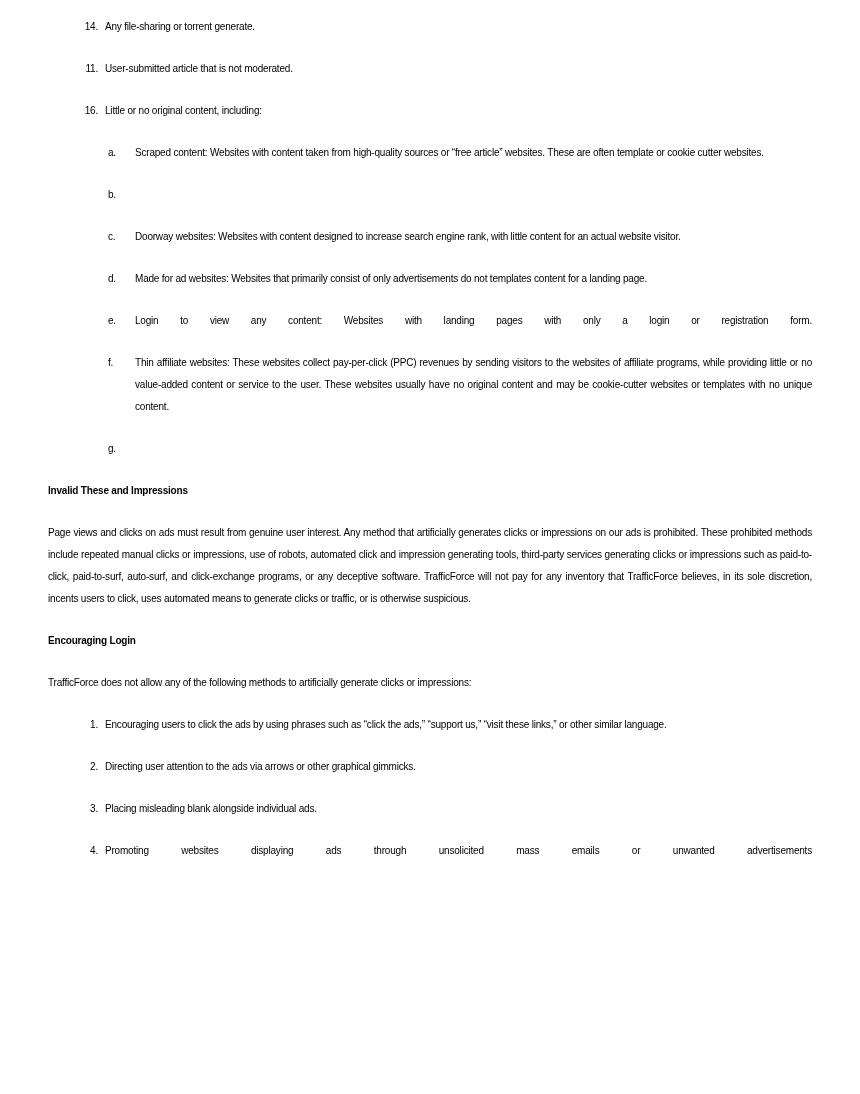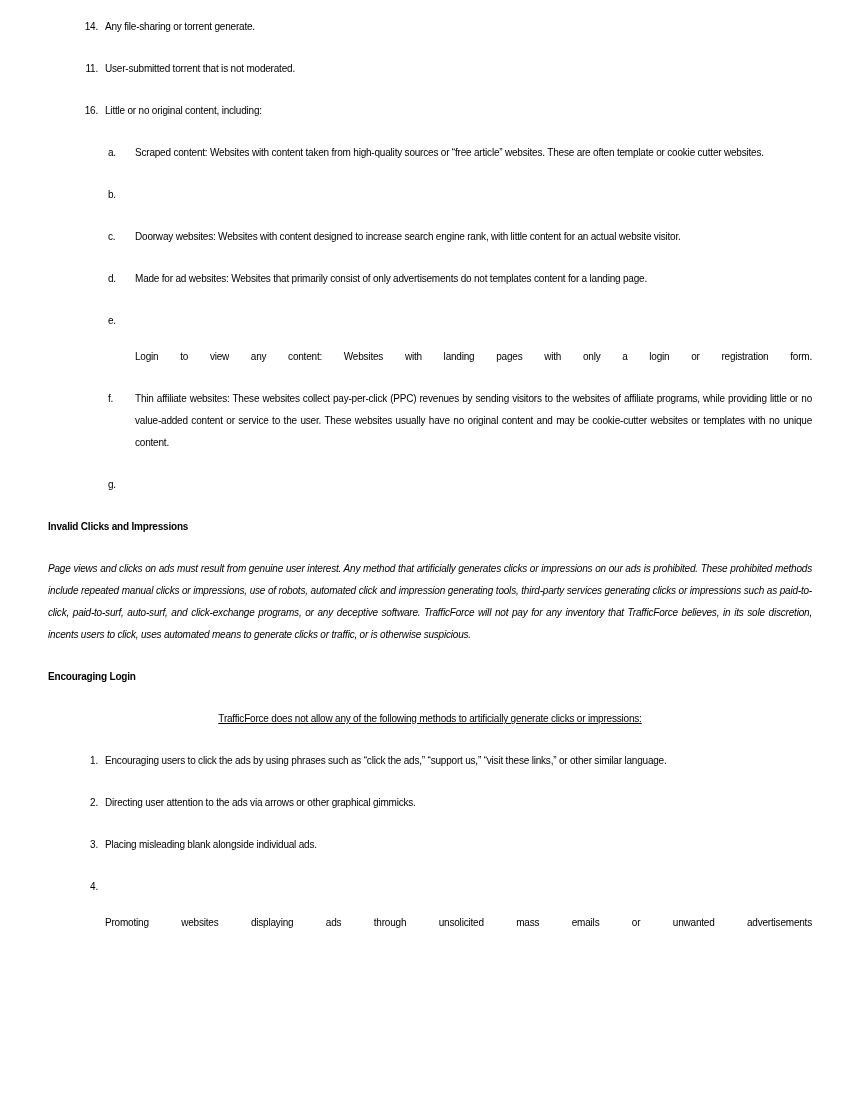--- a/index.html
+++ b/index.html
@@ -43,46 +43,43 @@
   }
   .marker.letter {
     text-align: left;
   }
   .li-text {
     flex: 1 1 auto;
     text-align: justify;
   }
   .li-text.fill-line {
     text-align-last: justify;
-    margin-top: 36px;
   }
   .heading {
     font-weight: bold;
   }
   .para {
     text-align: justify;
-    font-style: italic;
   }
   .intro {
-    text-align: center;
-    text-decoration: underline;
+    text-align: left;
   }
 </style>
 </head>
 <body>
 
 <div class="page">
 
   <div class="block list-item level-1">
     <span class="marker num">14.</span>
     <div class="li-text">Any file-sharing or torrent generate.</div>
   </div>
   <div class="block list-item level-1">
     <span class="marker num">11.</span>
-    <div class="li-text">User-submitted torrent that is not moderated.</div>
+    <div class="li-text">User-submitted article that is not moderated.</div>
   </div>
   <div class="block list-item level-1">
     <span class="marker num">16.</span>
     <div class="li-text">Little or no original content, including:</div>
   </div>
 
   <div class="block list-item level-2">
     <span class="marker letter">a.</span>
     <div class="li-text">Scraped content: Websites with content taken from high-quality sources or “free article” websites. These are often template or cookie cutter websites.</div>
   </div>
@@ -102,21 +99,21 @@
     <div class="li-text fill-line">Login to view any content: Websites with landing pages with only a login or registration form.</div>
   </div>
   <div class="block list-item level-2">
     <span class="marker letter">f.</span>
     <div class="li-text">Thin affiliate websites: These websites collect pay-per-click (PPC) revenues by sending visitors to the websites of affiliate programs, while providing little or no value-added content or service to the user. These websites usually have no original content and may be cookie-cutter websites or templates with no unique content.</div>
   </div>
   <div class="block list-item level-2">
     <span class="marker letter">g.</span>
   </div>
 
-  <div class="block heading">Invalid Clicks and Impressions</div>
+  <div class="block heading">Invalid These and Impressions</div>
   <div class="block para">Page views and clicks on ads must result from genuine user interest. Any method that artificially generates clicks or impressions on our ads is prohibited. These prohibited methods include repeated manual clicks or impressions, use of robots, automated click and impression generating tools, third-party services generating clicks or impressions such as paid-to-click, paid-to-surf, auto-surf, and click-exchange programs, or any deceptive software. TrafficForce will not pay for any inventory that TrafficForce believes, in its sole discretion, incents users to click, uses automated means to generate clicks or traffic, or is otherwise suspicious.</div>
 
   <div class="block heading">Encouraging Login</div>
   <div class="block intro">TrafficForce does not allow any of the following methods to artificially generate clicks or impressions:</div>
 
   <div class="block list-item level-1">
     <span class="marker num">1.</span>
     <div class="li-text">Encouraging users to click the ads by using phrases such as “click the ads,” “support us,” “visit these links,” or other similar language.</div>
   </div>
   <div class="block list-item level-1">

